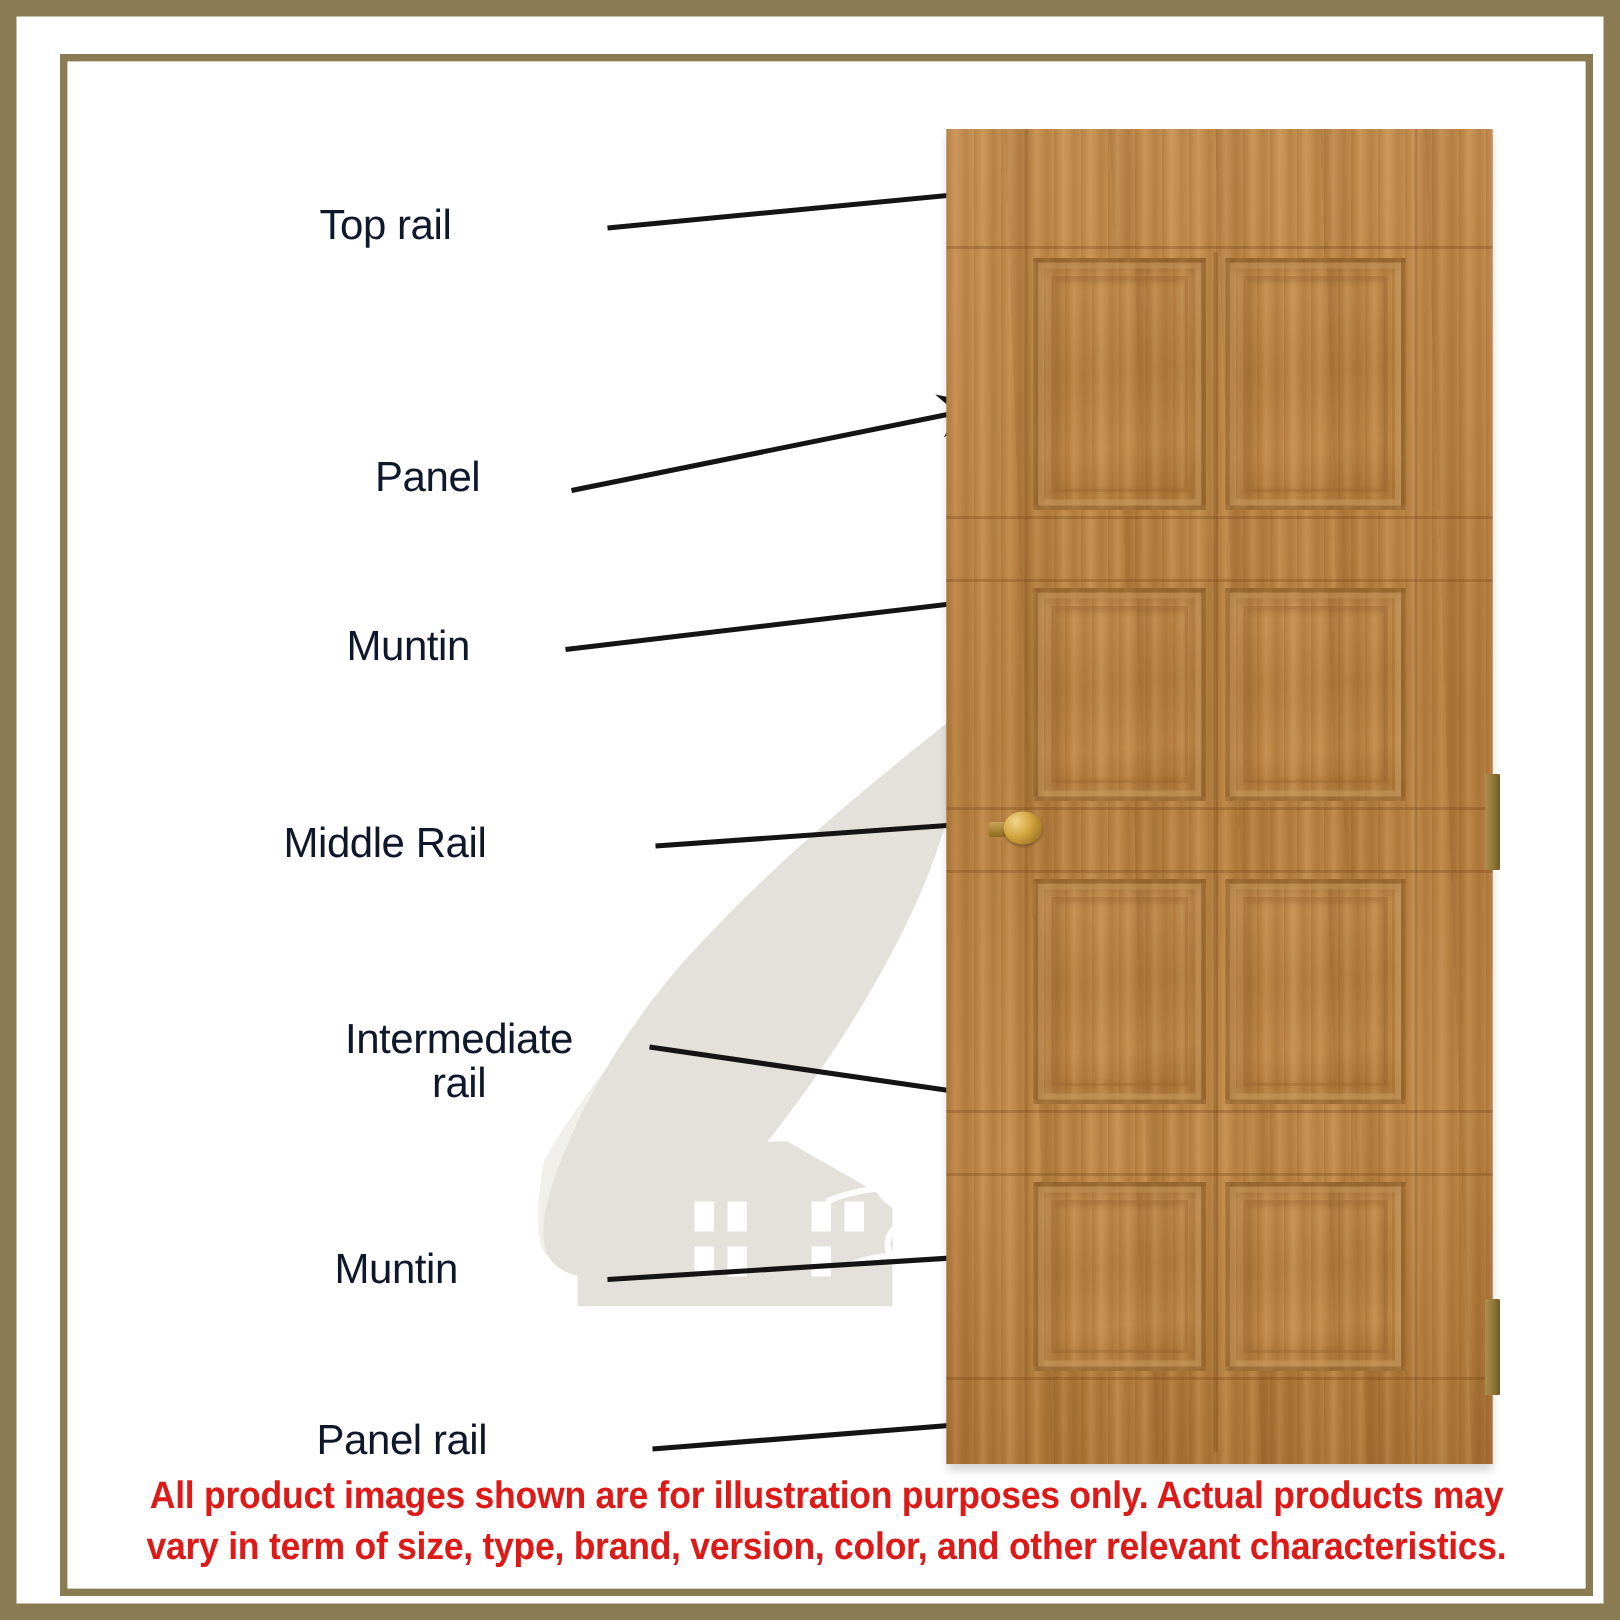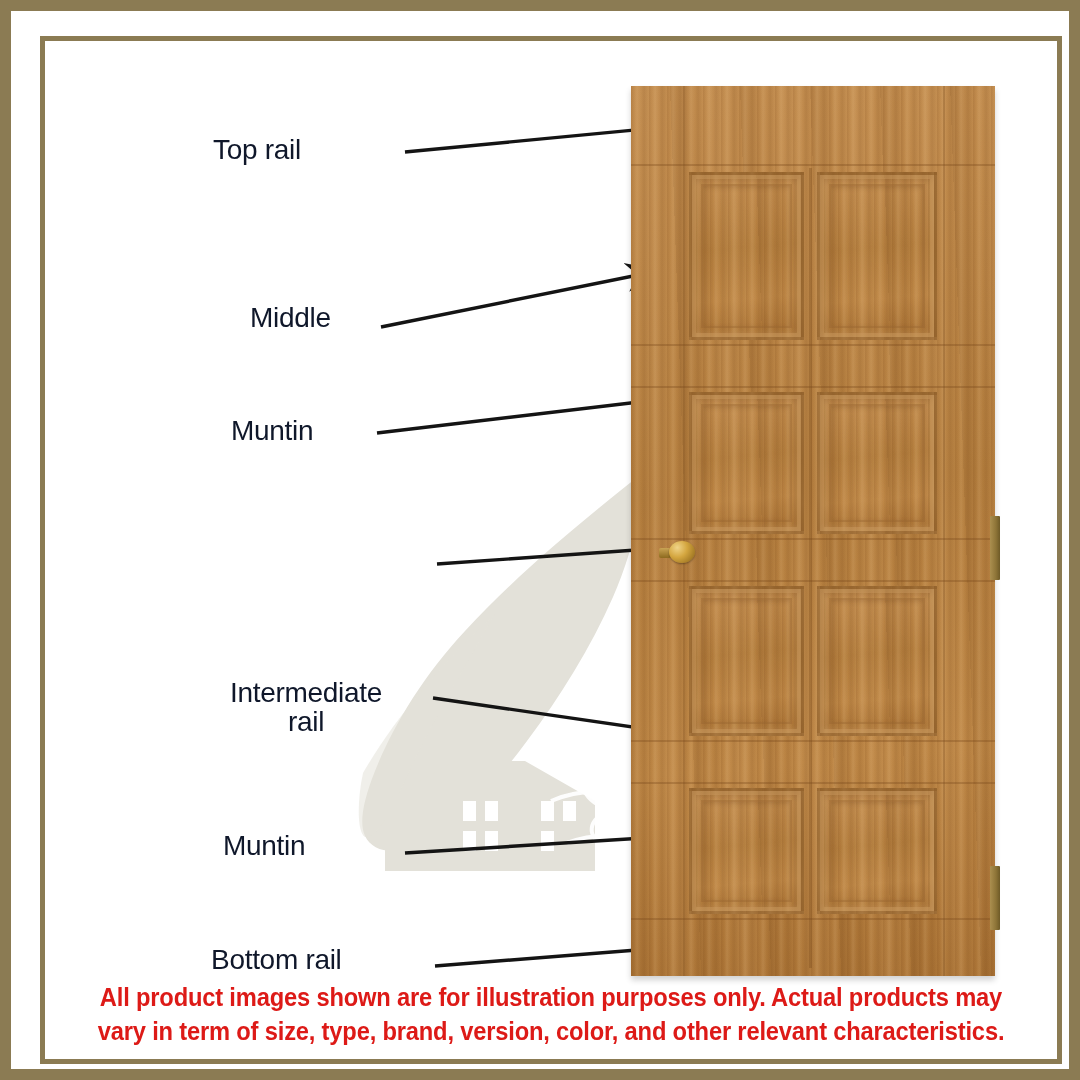--- a/index.html
+++ b/index.html
@@ -202,33 +202,34 @@
             <line x1="332" y1="392" x2="687" y2="350"></line>
             <line x1="392" y1="523" x2="747" y2="498"></line>
             <line x1="388" y1="657" x2="684" y2="700"></line>
             <line x1="360" y1="812" x2="760" y2="787"></line>
             <line x1="390" y1="925" x2="718" y2="899"></line>
           </g>
         </svg>
 
         <div class="label" style="left:168px;top:94px;">Top rail</div>
 
-        <div class="label" style="left:205px;top:262px;">Middle</div>
+        <div class="label" style="left:205px;top:262px;">Panel</div>
 
         <div class="label" style="left:186px;top:375px;">Muntin</div>
 
+        <div class="label" style="left:144px;top:506px;">Middle Rail</div>
 
         <div class="label" style="left:178px;top:790px;">Muntin</div>
 
         <div class="label two-line" style="left:126px;top:637px;">
           <span>Intermediate</span><br>
           <span>rail</span>
         </div>
 
-        <div class="label" style="left:166px;top:904px;">Bottom rail</div>
+        <div class="label" style="left:166px;top:904px;">Panel rail</div>
 
         <div id="door-wrap">
           <div id="door" class="wood">
 
             <div class="bevel-v" style="left:52px;"></div>
             <div class="bevel-v" style="left:312px;"></div>
 
             <div class="bevel-h" style="top:78px;"></div>
             <div class="bevel-h" style="top:258px;"></div>
             <div class="bevel-h" style="top:300px;"></div>

